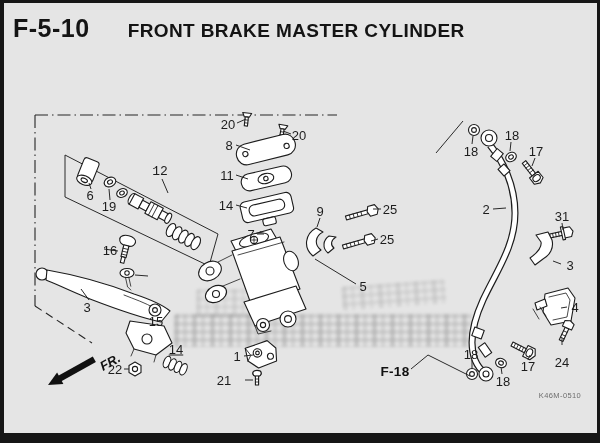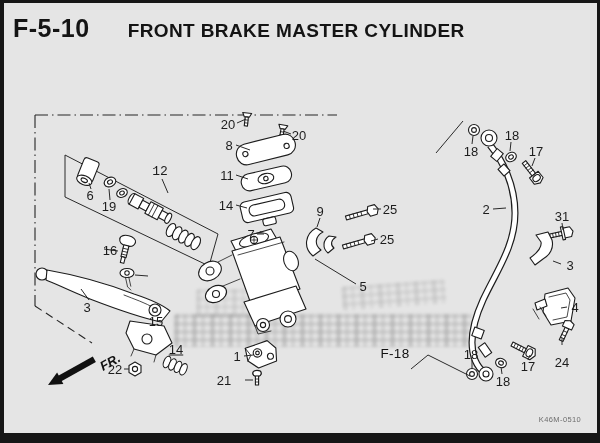--- a/index.html
+++ b/index.html
@@ -11,26 +11,26 @@
   }
   .header{position:absolute;top:11px;left:9px;right:6px;display:flex;align-items:baseline;}
   .header .code{font-size:25px;font-weight:bold;color:#141414;letter-spacing:.5px;}
   .header .title{font-size:19px;font-weight:bold;color:#141414;margin-left:38px;letter-spacing:.4px;white-space:nowrap;}
   svg.art{position:absolute;left:0;top:0;}
   .callout{
     position:absolute;transform:translate(-50%,-50%);
     font-size:13px;color:#1d1d1d;white-space:nowrap;line-height:1;
   }
   .ref-label{
-    position:absolute;left:391px;top:350px;transform:translate(-50%,-50%);
-    font-size:13.5px;font-weight:normal;color:#111;letter-spacing:.3px;
+    position:absolute;left:391px;top:368px;transform:translate(-50%,-50%);
+    font-size:13.5px;font-weight:bold;color:#111;letter-spacing:.3px;
   }
   .code-stamp{
     position:absolute;left:556px;top:392px;transform:translate(-50%,-50%);
-    font-size:7.5px;color:#6d6d6d;letter-spacing:.4px;white-space:nowrap;margin-top:24px;
+    font-size:7.5px;color:#6d6d6d;letter-spacing:.4px;white-space:nowrap;
   }
   .wm{position:absolute;opacity:.5;filter:blur(1.4px);border-radius:3px;pointer-events:none;
     background:
       repeating-linear-gradient(90deg, rgba(75,75,75,.38) 0 5px, transparent 5px 9px, rgba(75,75,75,.22) 9px 13px, transparent 13px 18px),
       repeating-linear-gradient(180deg, rgba(75,75,75,.28) 0 4px, transparent 4px 8px);
   }
   #wm1{left:170px;top:311px;width:298px;height:33px;}
   #wm2{left:338px;top:280px;width:104px;height:24px;transform:rotate(-4deg);opacity:.32;}
   #wm3{left:192px;top:286px;width:92px;height:28px;opacity:.28;}
   

